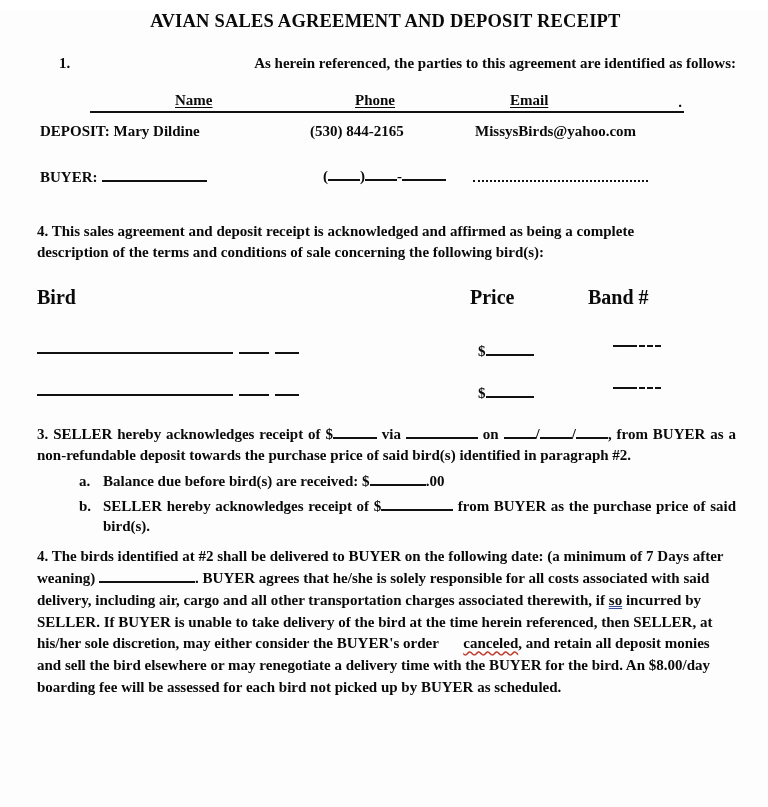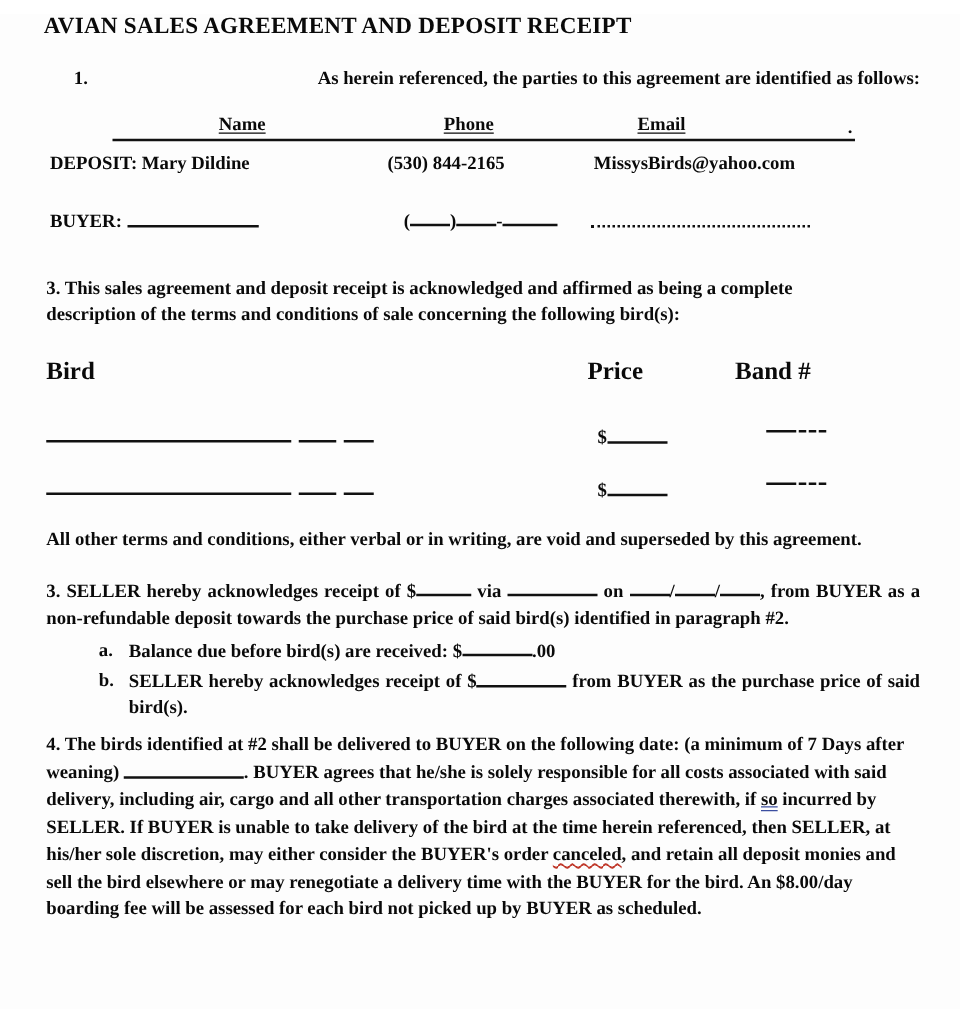--- a/index.html
+++ b/index.html
@@ -21,20 +21,21 @@
     position: relative;
     width: 768px;
     height: 807px;
     background: #fdfdfd;
     box-sizing: border-box;
     padding: 0 32px 0 35px;
   }
 
   
   .doc-title {
+    text-align: center;
     font-weight: bold;
     font-size: 18.5px;
     letter-spacing: 0.2px;
     margin: 11px 0 0 0;
     padding: 0;
     line-height: 1.15;
   }
 
   
   .clause-1 {
@@ -249,20 +250,21 @@
   .u-xs { width: 32px; }
   .u-s  { width: 44px; }
   .u-m  { width: 56px; }
   .u-l  { width: 72px; }
   .u-xl { width: 96px; }
 
   .spell-red {
     text-decoration: underline wavy #c0392b;
     text-decoration-skip-ink: none;
     text-underline-offset: 2px;
+    margin-left: 21px;
   }
   .spell-blue {
     text-decoration: underline double #3b4ea0;
     text-underline-offset: 1px;
   }
 </style>
 </head>
 <body>
 
 <div class="page">
@@ -290,21 +292,21 @@
     </div>
 
     <div class="party-row buyer-row">
       <span class="who"><span>BUYER:</span><span class="blank-line bl-name"></span></span>
       <span class="ph"><span>(</span><span class="u u-xs"></span><span>)</span><span class="u u-xs"></span><span>-</span><span class="u u-s"></span></span>
       <span class="em"><span class="bl-dot"></span></span>
     </div>
 
   </div>
 
-  <p class="clause-2">3. This sales agreement  and deposit receipt is acknowledged and affirmed  as being a complete description  of the terms and  conditions of sale concerning the following bird(s):</p>
+  <p class="clause-2">4. This sales agreement  and deposit receipt is acknowledged and affirmed  as being a complete description  of the terms and  conditions of sale concerning the following bird(s):</p>
 
   <div class="bird-head">
     <span class="h-bird">Bird</span>
     <span class="h-price">Price</span>
     <span class="h-band">Band #</span>
   </div>
 
   <div class="bird-row r1">
     <span class="seg-long"></span>
     <span class="seg-mid"></span>
@@ -314,21 +316,20 @@
   </div>
 
   <div class="bird-row r2">
     <span class="seg-long"></span>
     <span class="seg-mid"></span>
     <span class="seg-short"></span>
     <span class="price"><span>$</span><span class="pl"></span></span>
     <span class="band"><span class="b-solid"></span><span class="b-dash"></span></span>
   </div>
 
-  <p class="other-terms">All other terms and conditions, either verbal or in writing, are void and superseded by this agreement.</p>
 
   <div class="clause-3">
     <span>3. SELLER hereby acknowledges receipt of $</span><span class="u u-s"></span><span> via </span><span class="u u-l"></span><span> on </span><span class="u u-xs"></span><span>/</span><span class="u u-xs"></span><span>/</span><span class="u u-xs"></span><span>, from BUYER as a non-refundable  deposit  towards  the  purchase  price  of  said  bird(s)  identified  in paragraph #2.</span>
 
     <ul class="sub-list">
       <li>
         <span class="marker">a.</span><span>Balance due before bird(s) are received: $</span><span class="u u-m"></span><span>.00</span>
       </li>
       <li>
         <span class="marker">b.</span><span>SELLER  hereby  acknowledges  receipt  of  $</span><span class="u u-l"></span><span> from  BUYER  as  the purchase price of said bird(s).</span>

